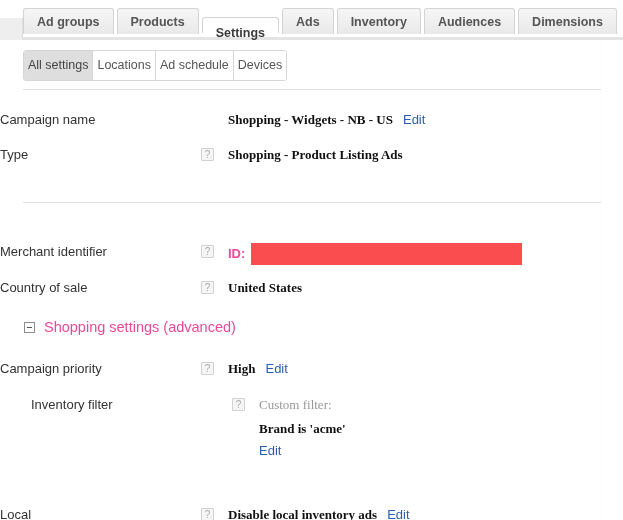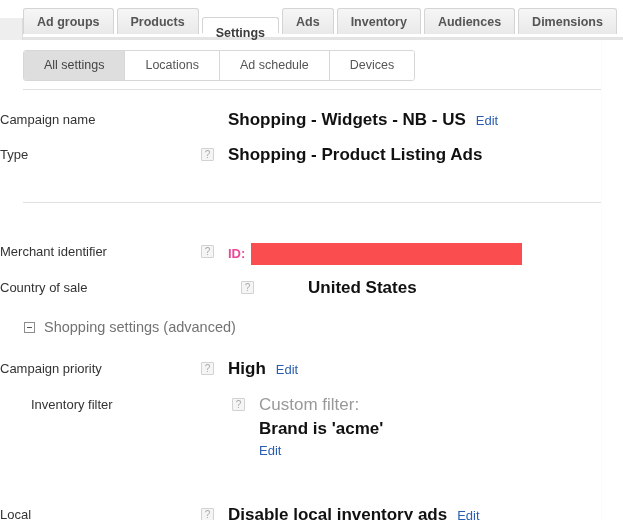--- a/index.html
+++ b/index.html
@@ -91,21 +91,21 @@
     display: flex;
     align-items: stretch;
     border: 1px solid #d7d7d7;
     border-radius: 3px;
     overflow: hidden;
     background: #ffffff;
   }
   .stab {
     height: 29px;
     line-height: 29px;
-    padding: 0 20px;
+    padding: 0 4px;
     font-size: 12.5px;
     color: #555555;
     background: #ffffff;
     border-right: 1px solid #d7d7d7;
     box-sizing: border-box;
     white-space: nowrap;
     cursor: pointer;
   }
   .stab:last-child { border-right: none; }
   .stab.active {
@@ -160,24 +160,25 @@
     display: inline-block;
     width: 13px;
     margin-left: 6px;
     flex: 0 0 auto;
   }
   .value-col {
     margin-left: 14px;
     line-height: 18px;
   }
   .value {
-    font-size: 17px;
+    font-size: 13px;
     font-weight: bold;
     color: #111111;
     white-space: nowrap;
+    font-family: Liberation Serif, serif;
   }
   .value.muted {
     font-weight: normal;
     color: #999999;
   }
   .edit-link {
     color: #2a5db0;
     font-size: 13px;
     font-weight: normal;
     text-decoration: none;
@@ -323,31 +324,31 @@
   <div class="label">Merchant identifier</div>
   <span class="help">?</span>
   <div class="value-col">
     <div class="id-line">
       <span class="id-prefix">ID:</span>
       <span class="redaction" style="background: rgb(250, 77, 79);"></span>
     </div>
   </div>
 </div>
 
-<div class="row" style="top:279px;gap:40px;">
+<div class="row" style="top:279px;">
   <div class="label">Country of sale</div>
   <span class="help">?</span>
   <div class="value-col">
     <span class="value">United States</span>
   </div>
 </div>
 
 <div id="advanced-header">
   <span class="collapse-box"></span>
-  <span class="link-text" style="color: #737373; text-align: center;">Shopping settings (advanced)</span>
+  <span class="link-text" style="color: #ec4899; text-align: center;">Shopping settings (advanced)</span>
 </div>
 
 <div class="row" style="top:360px;">
   <div class="label">Campaign priority</div>
   <span class="help">?</span>
   <div class="value-col">
     <span class="value">High</span><a class="edit-link">Edit</a>
   </div>
 </div>
 

